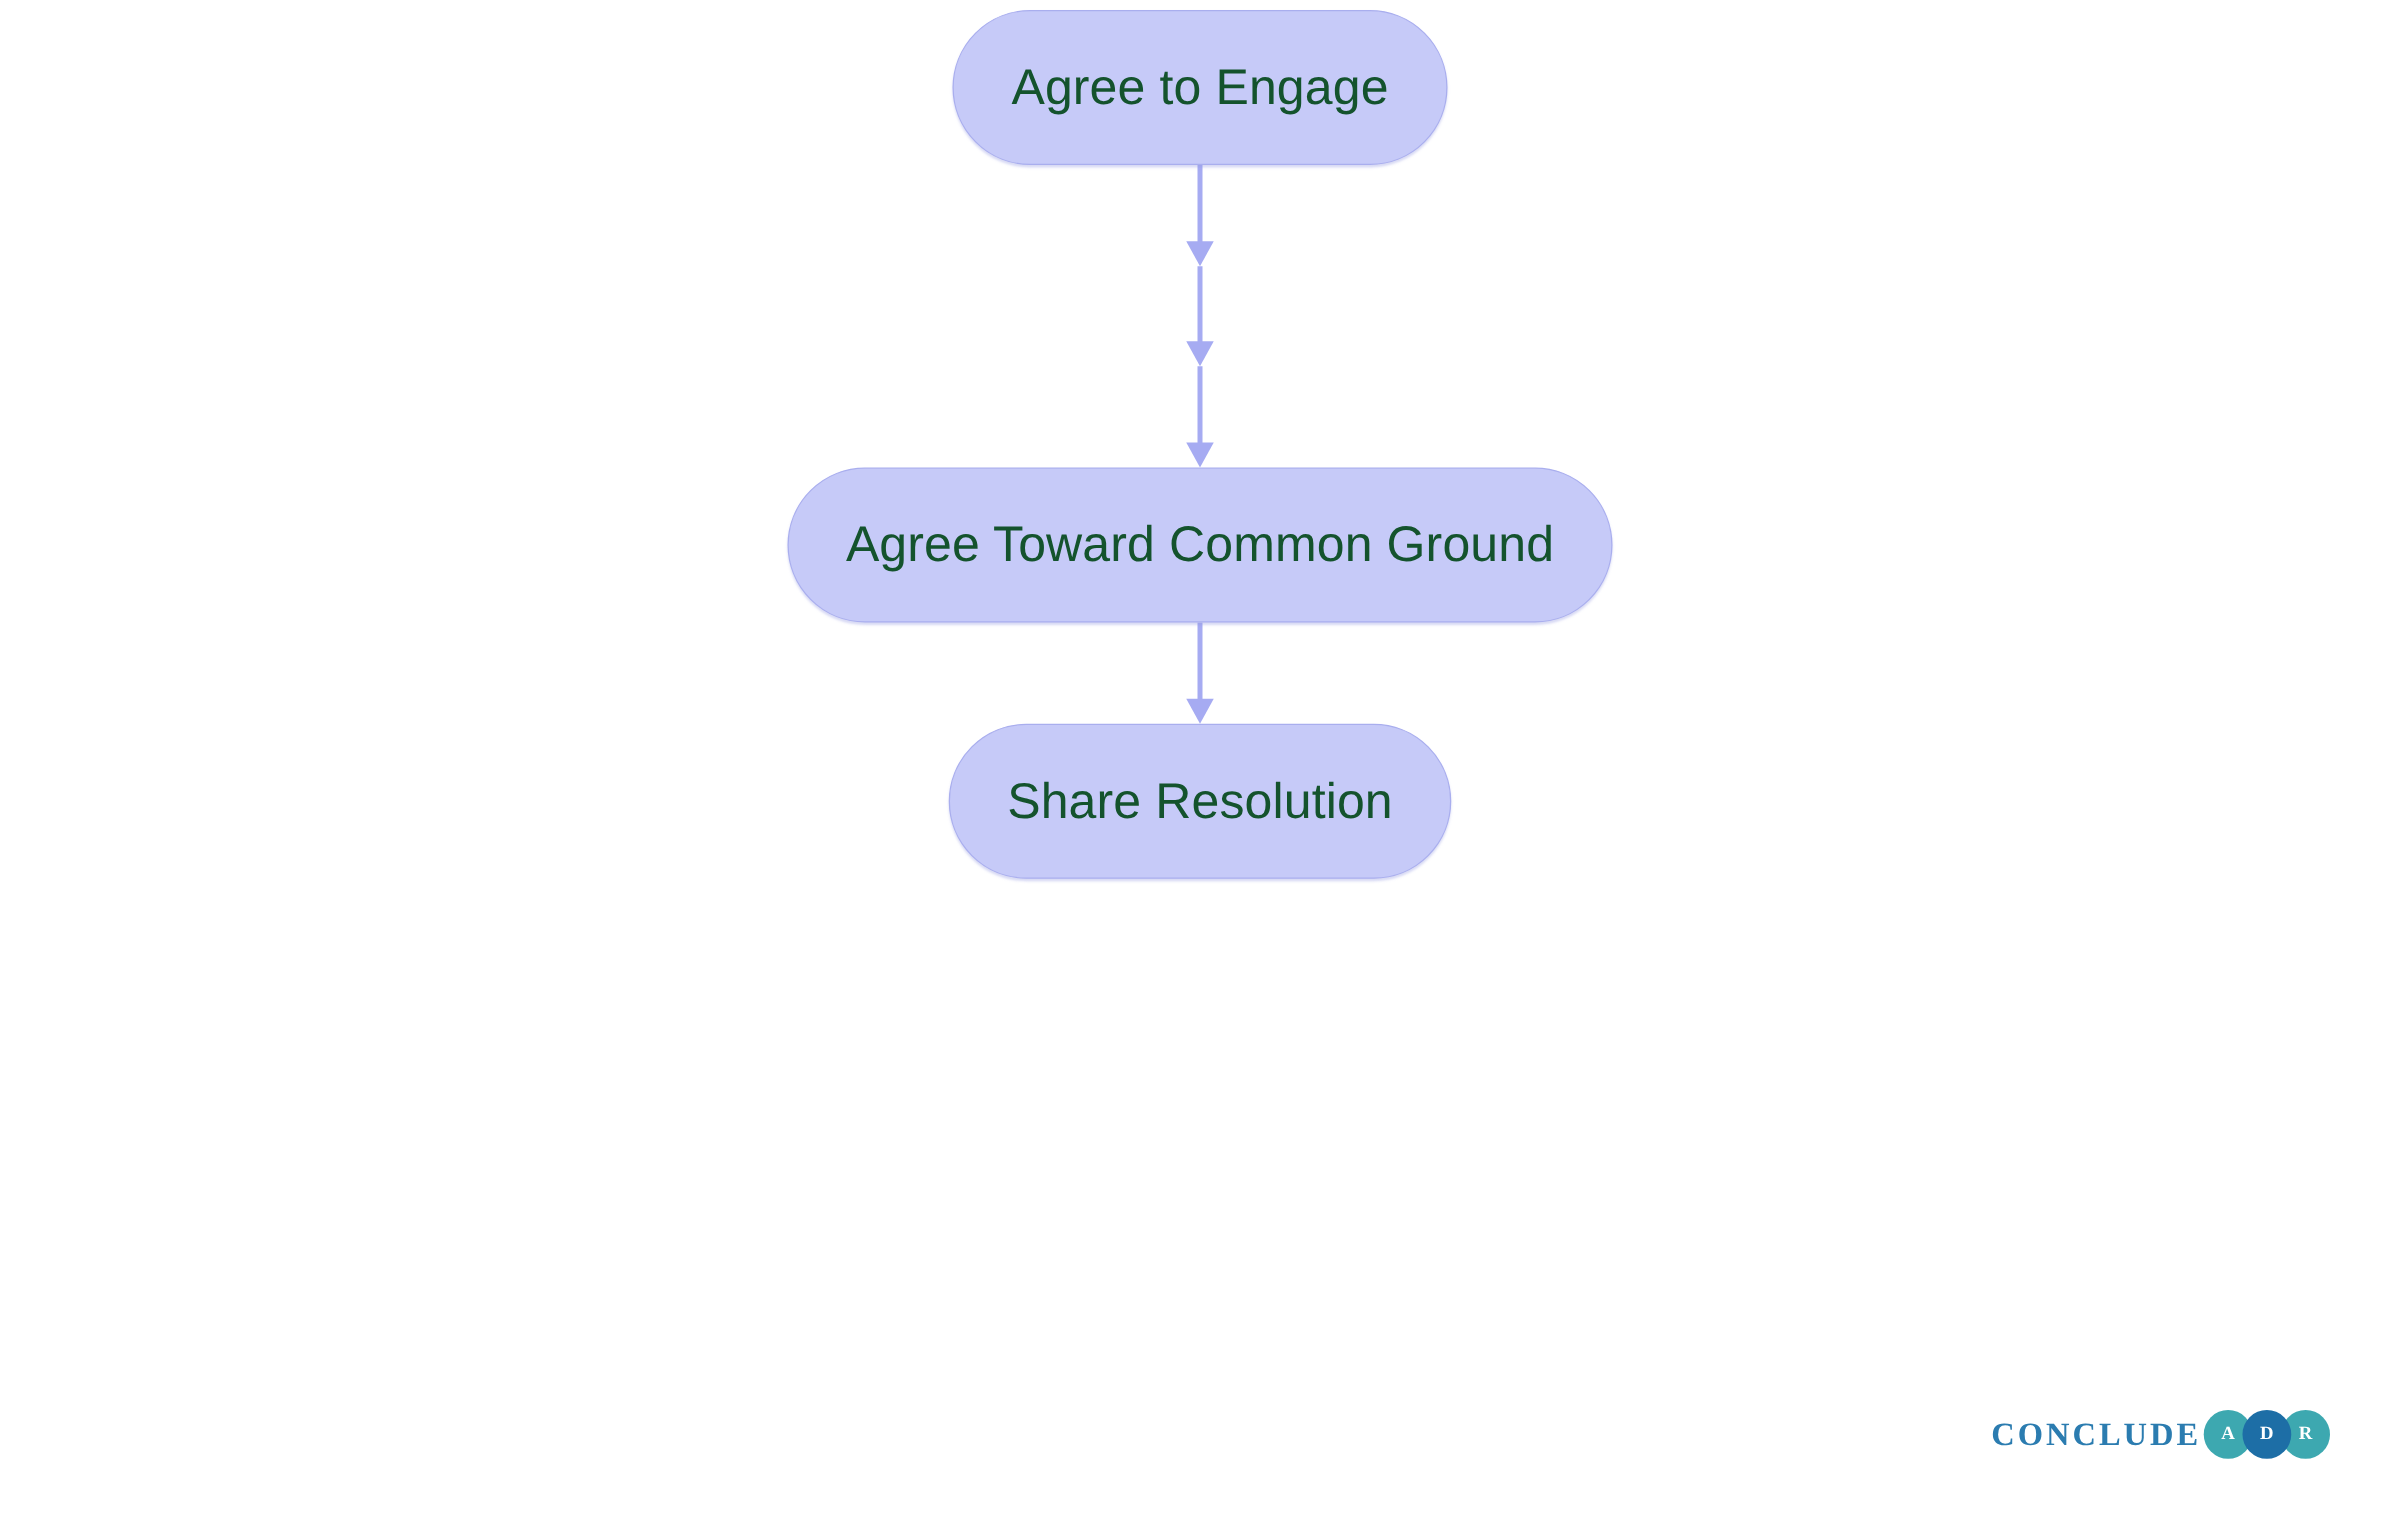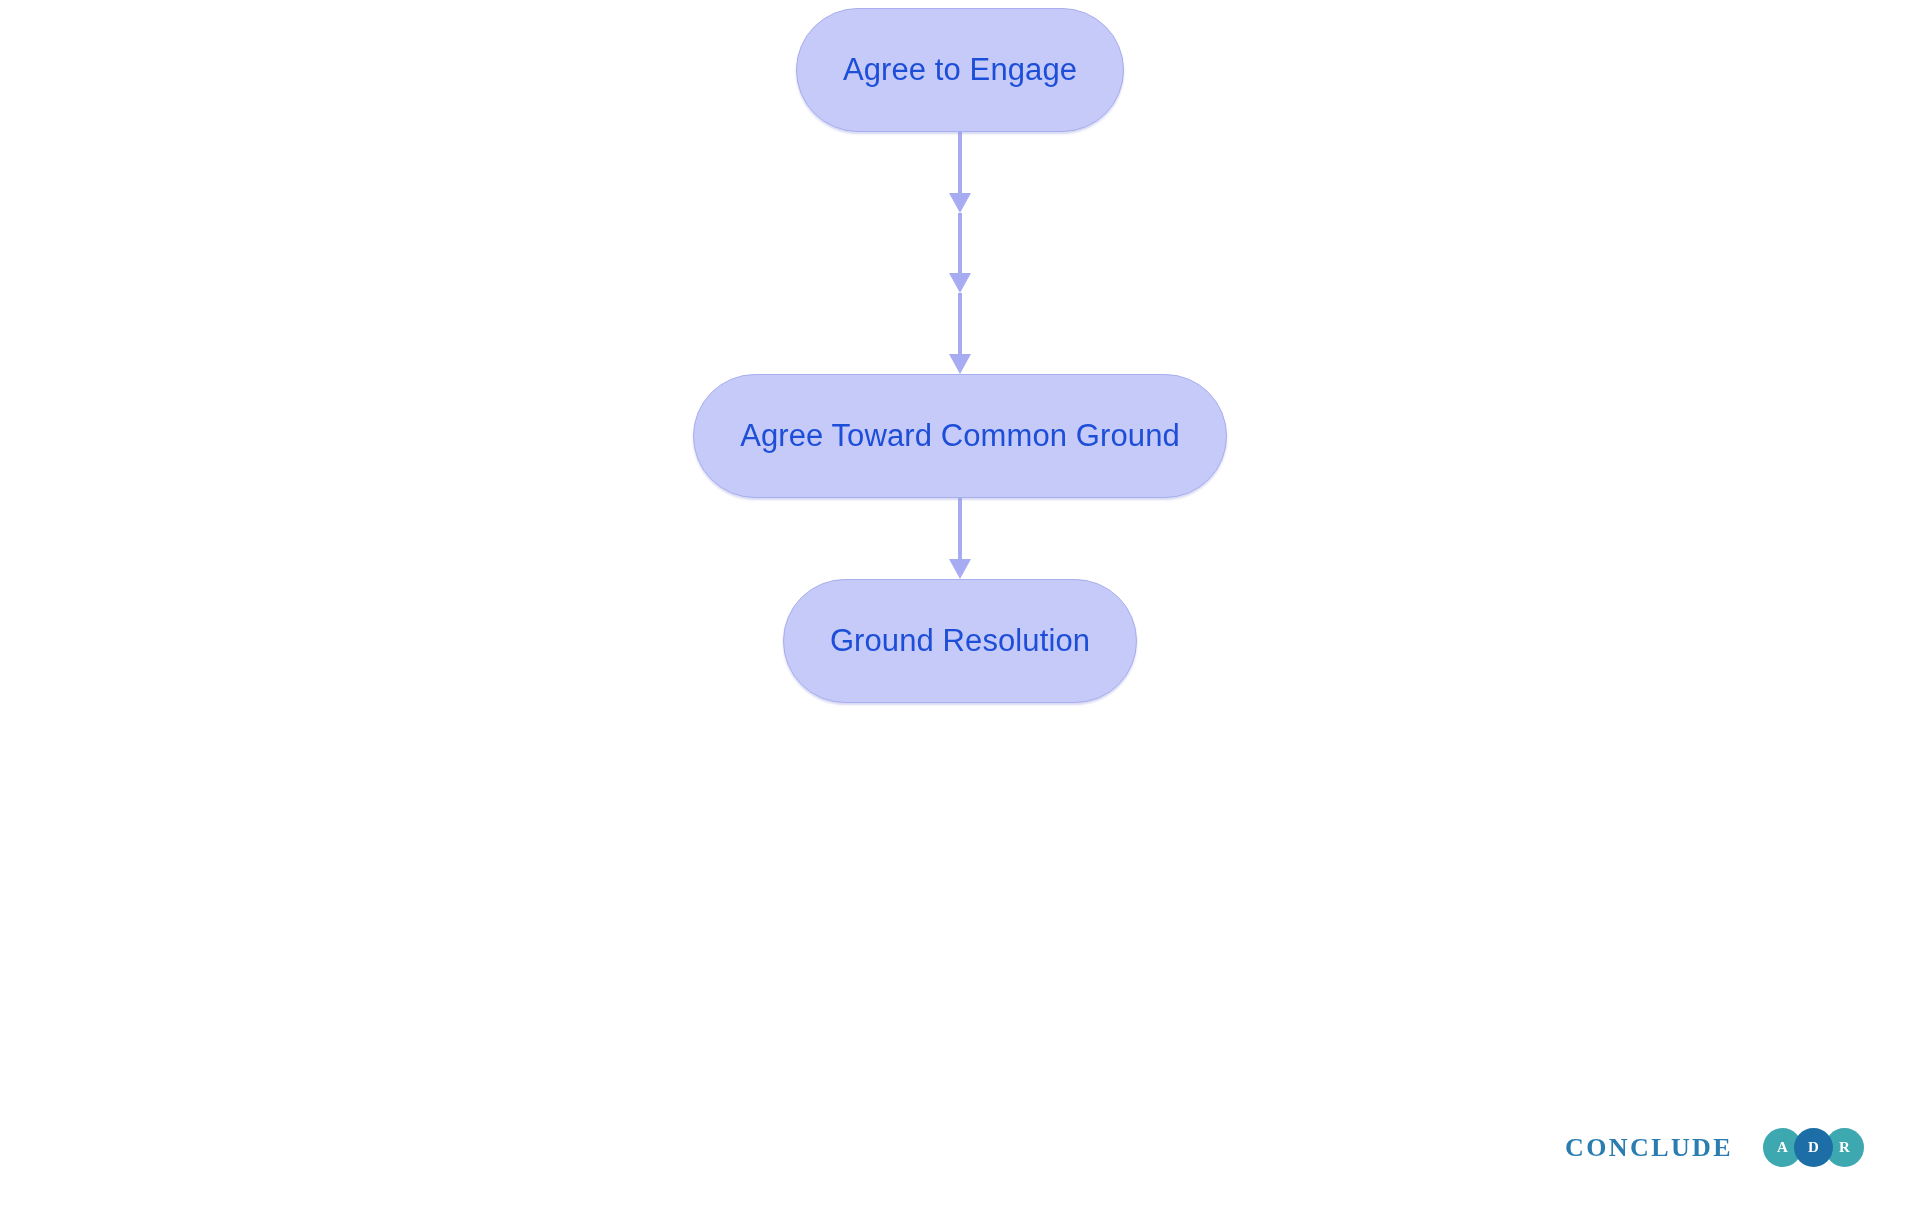--- a/index.html
+++ b/index.html
@@ -27,22 +27,22 @@
     justify-content: flex-start;
     padding-top: 8px;
     box-sizing: border-box;
   }
 
   .node {
     position: relative;
     background: #c6caf8;
     border: 1px solid #a9aeee;
     border-radius: 999px;
-    color: #1d4ed8;
-    font-size: 31px;
+    color: #14532d;
+    font-size: 40px;
     font-weight: 400;
     letter-spacing: 0.1px;
     display: flex;
     align-items: center;
     justify-content: center;
     box-sizing: border-box;
     height: 124px;
     padding: 0 46px;
     white-space: nowrap;
     box-shadow: 0 2px 2px rgba(150,155,225,0.38);
@@ -72,21 +72,21 @@
   .conn-3 .stem { height: 62px; }
   .conn-4 .stem { height: 62px; }
 
   
   #brand-logo {
     position: absolute;
     right: 56px;
     bottom: 48px;
     display: flex;
     align-items: center;
-    gap: 30px;
+    gap: 2px;
   }
   #brand-logo .wordmark {
     font-family: "Liberation Serif", serif;
     font-weight: 700;
     font-size: 26px;
     letter-spacing: 2.4px;
     color: #2b7cb0;
     line-height: 1;
   }
   #brand-logo .dots {
@@ -138,21 +138,21 @@
   <div class="node">
     <span>Agree Toward Common Ground</span>
   </div>
 
   <div class="connector conn-4">
     <div class="stem"></div>
     <div class="head"></div>
   </div>
 
   <div class="node">
-    <span>Ground Resolution</span>
+    <span>Share Resolution</span>
   </div>
 
 </div>
 
 <div id="brand-logo">
   <div class="wordmark">CONCLUDE</div>
   <div class="dots">
     <div class="dot dot-a">
         <span>A</span>
       </div>

